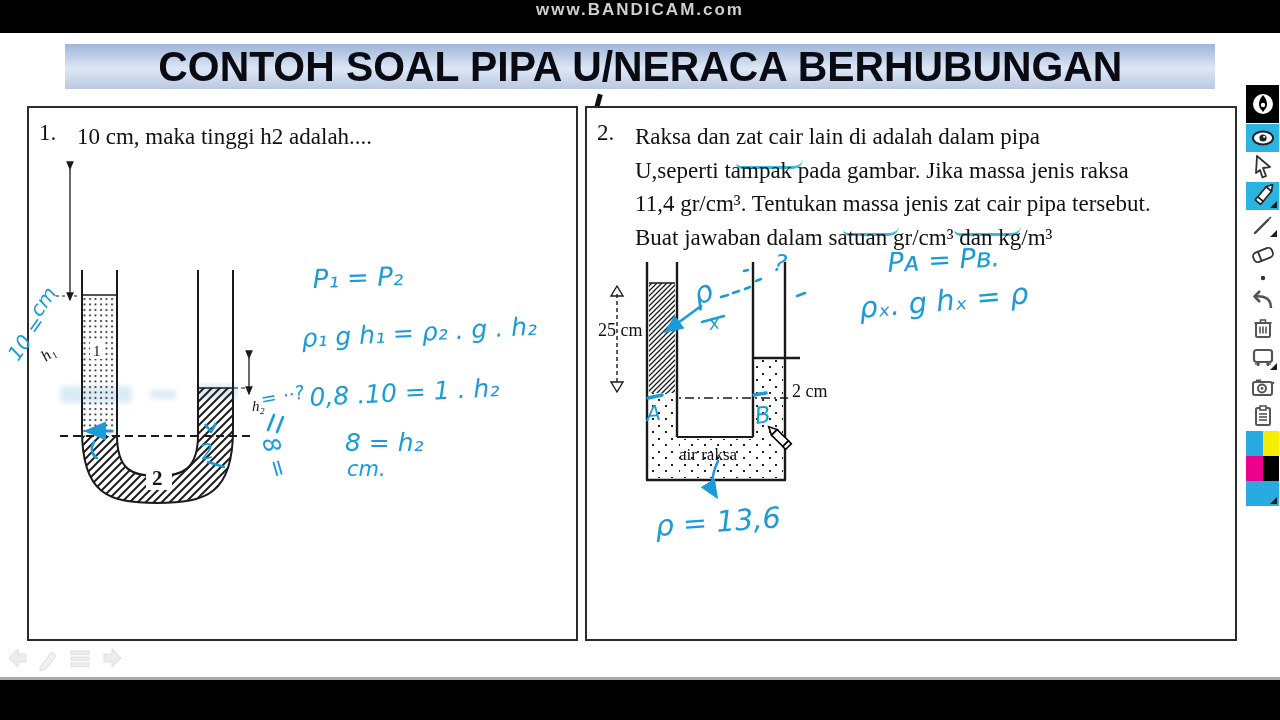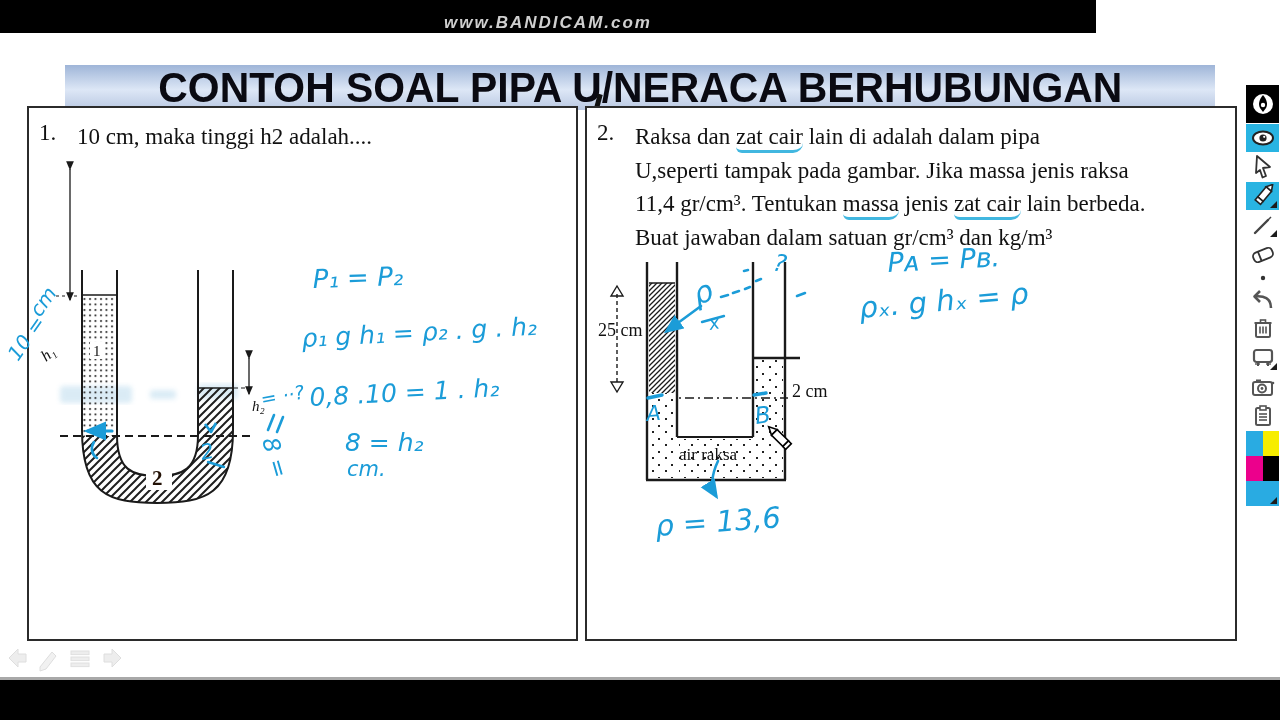--- a/index.html
+++ b/index.html
@@ -1,40 +1,40 @@
 <!DOCTYPE html>
 <html><head>
 <meta charset="utf-8">
 <style>
   html,body{margin:0;padding:0;background:#777;}
   #stage{position:relative;width:1280px;height:720px;background:#ffffff;overflow:hidden;
          font-family:"Liberation Sans",sans-serif;}
   
-  #topbar{position:absolute;left:0;top:0;width:1096px;height:33px;background:#000;
-          display:flex;align-items:flex-end;justify-content:center;font-style:italic;}
+  #topbar{position:absolute;left:0;top:0;width:1280px;height:33px;background:#000;
+          display:flex;align-items:flex-start;justify-content:center;}
   #topbar .wm{color:#cfcfcf;font-weight:bold;font-size:17px;letter-spacing:2px;
               font-family:"Liberation Sans",sans-serif;}
   
-  #banner{position:absolute;left:65px;top:65px;width:1150px;height:45px;
+  #banner{position:absolute;left:65px;top:44px;width:1150px;height:45px;
           background:linear-gradient(180deg,#9fb5d8 0%,#dde7f6 55%,#b9c8e2 100%);
           display:flex;align-items:center;justify-content:center;}
   #banner .t{font-size:43px;font-weight:700;color:#0a0a12;transform:scaleX(0.95);
              white-space:nowrap;letter-spacing:0px;}
   #slashtail{position:absolute;left:596px;top:94px;width:5px;height:14px;background:#101010;
              transform:rotate(15deg);}
   
   .pbox{position:absolute;top:106px;height:535px;background:#fff;border:2px solid #2b2b2b;
         box-sizing:border-box;}
   #box1{left:27px;width:551px;}
   #box2{left:585px;width:652px;}
   .prob{display:flex;padding:12px 6px 0 10px;font-family:"Liberation Serif",serif;
         font-size:23px;color:#111;}
   .prob .num{width:38px;flex:0 0 38px;}
   .pline{white-space:nowrap;line-height:33.5px;height:33.5px;}
-  .uline{border-bottom:3px solid #41b7e0;border-radius:0 0 10px 6px;padding-bottom:1px;}
+  .uline{border-bottom:3px solid #41b7e0;border-radius:0 0 10px 6px;padding-bottom:17px;}
   
   #overlay{position:absolute;left:0;top:0;width:1280px;height:720px;pointer-events:none;}
   
   #toolbar{position:absolute;left:1246px;top:85px;width:33px;display:flex;flex-direction:column;
            gap:1px;}
   .tbtn{position:relative;width:33px;height:28px;display:flex;align-items:center;
         justify-content:center;background:transparent;}
   .tbtn.active{background:#29b4e2;}
   .tbtn.logo{height:38px;background:#000;}
   .tbtn.tall{height:30px;}
@@ -72,21 +72,21 @@
         </div>
     </div>
   </div>
 
   <div id="box2" class="pbox">
     <div class="prob">
       <div class="num">2.</div>
       <div class="ptext">
           <div class="pline"><span>Raksa dan </span><span class="uline">zat cair</span><span> lain di adalah dalam pipa</span></div>
           <div class="pline"><span>U,seperti tampak pada gambar. Jika massa jenis raksa</span></div>
-          <div class="pline"><span>11,4 gr/cm³. Tentukan </span><span class="uline">massa</span><span> jenis </span><span class="uline">zat cair</span><span> lain berbeda.</span></div>
+          <div class="pline"><span>11,4 gr/cm³. Tentukan </span><span class="uline">massa</span><span> jenis </span><span class="uline">zat cair</span><span> pipa tersebut.</span></div>
           <div class="pline"><span>Buat jawaban dalam satuan gr/cm³ dan kg/m³</span></div>
         </div>
     </div>
   </div>
 
   <svg id="overlay" viewBox="0 0 1280 720">
     <defs>
       <pattern id="dots" width="5.5" height="5.5" patternUnits="userSpaceOnUse">
         <circle cx="2" cy="2" r="1.05" fill="#2a2a2a"></circle>
       </pattern>

